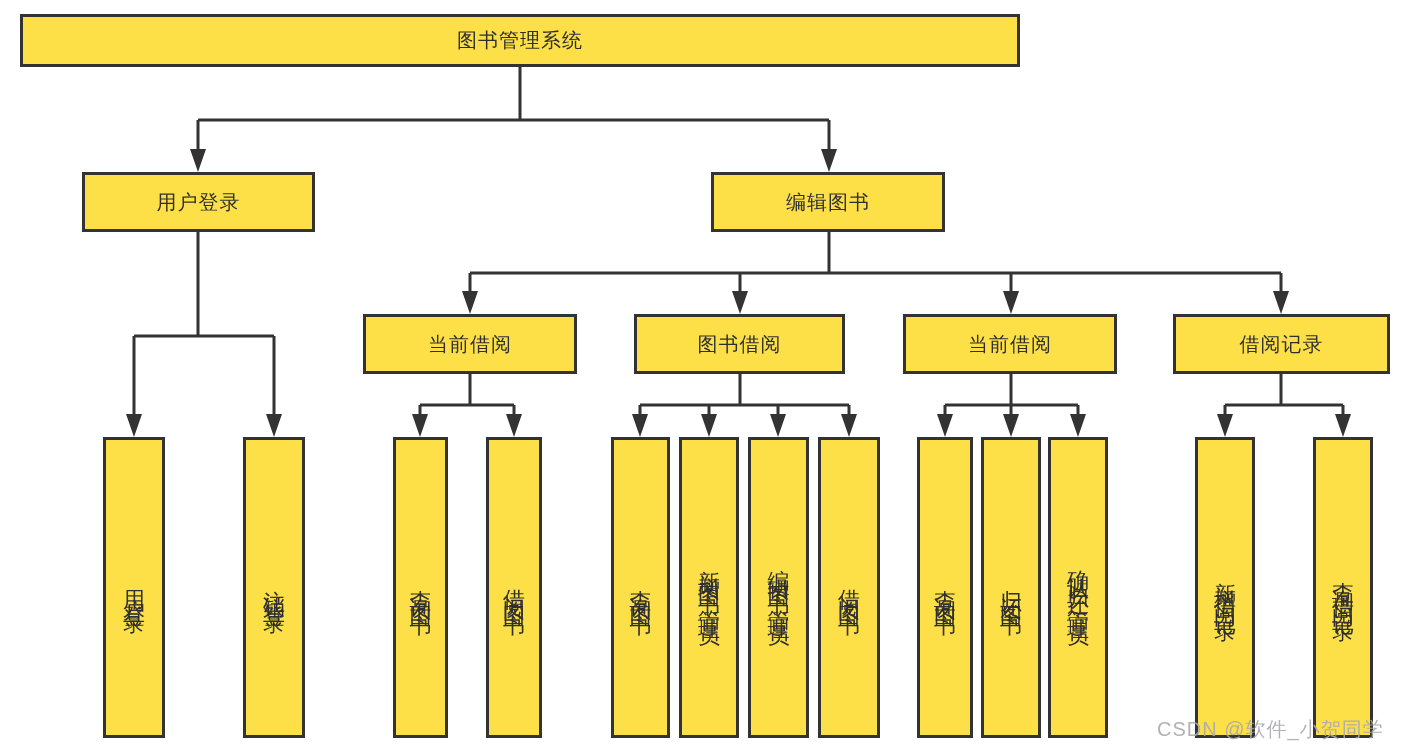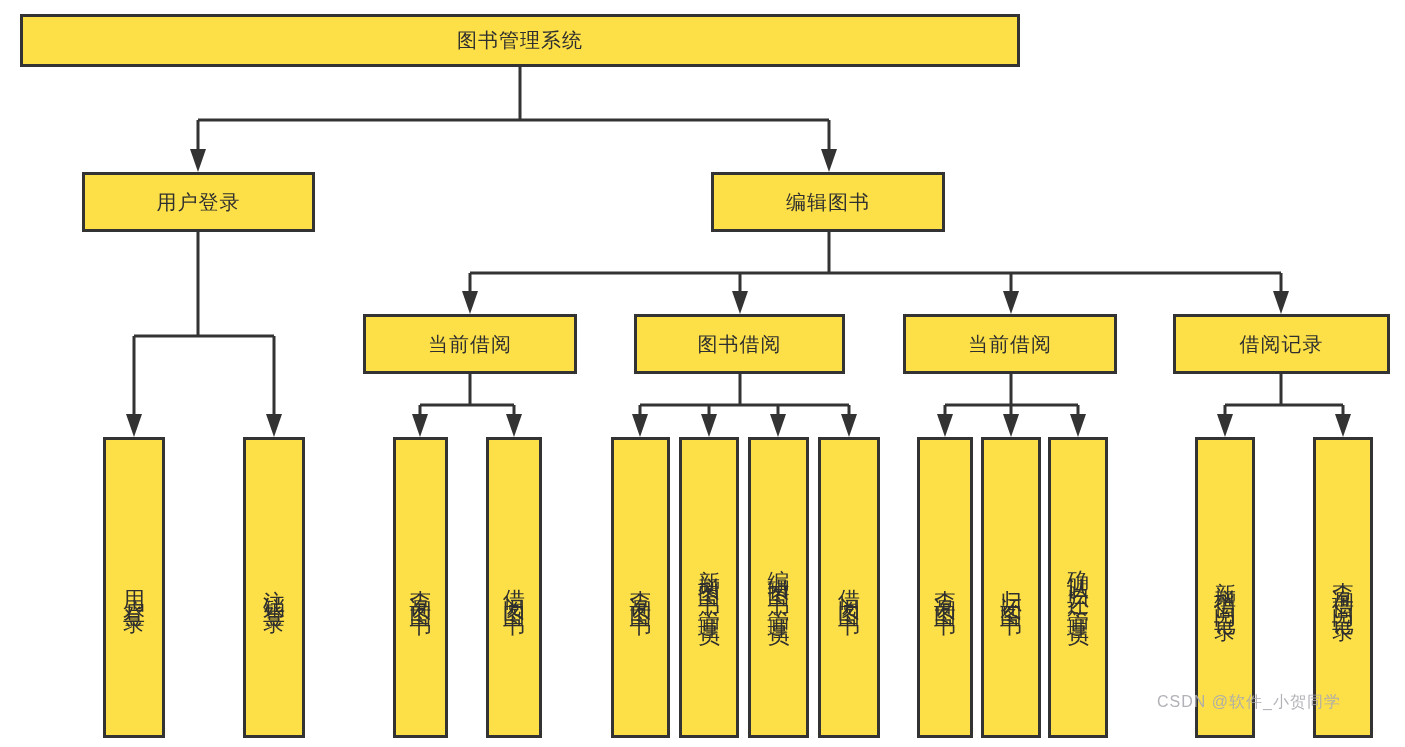--- a/index.html
+++ b/index.html
@@ -15,22 +15,22 @@
     border:3px solid #333333;background:#fde047;
     display:flex;align-items:center;justify-content:center;
     color:#2f2f2f;z-index:2;
   }
   .h{font-size:20px;letter-spacing:1px;white-space:nowrap;}
   .v{
     writing-mode:vertical-rl;text-orientation:mixed;
     font-size:22px;letter-spacing:8px;line-height:1.0;
   }
   .watermark{
-    position:absolute;left:1157px;top:692px;z-index:5;
-    font-size:16px;color:#a9a9b0;letter-spacing:1px;
+    position:absolute;left:1157px;top:716px;z-index:5;
+    font-size:20px;color:#a9a9b0;letter-spacing:1px;
     white-space:nowrap;opacity:0.9;
   }
 </style>
 </head>
 <body>
 
 <div class="stage">
 
   <svg class="connectors" width="1405" height="747" viewBox="0 0 1405 747">
     <g stroke="#333333" stroke-width="3" fill="none">

